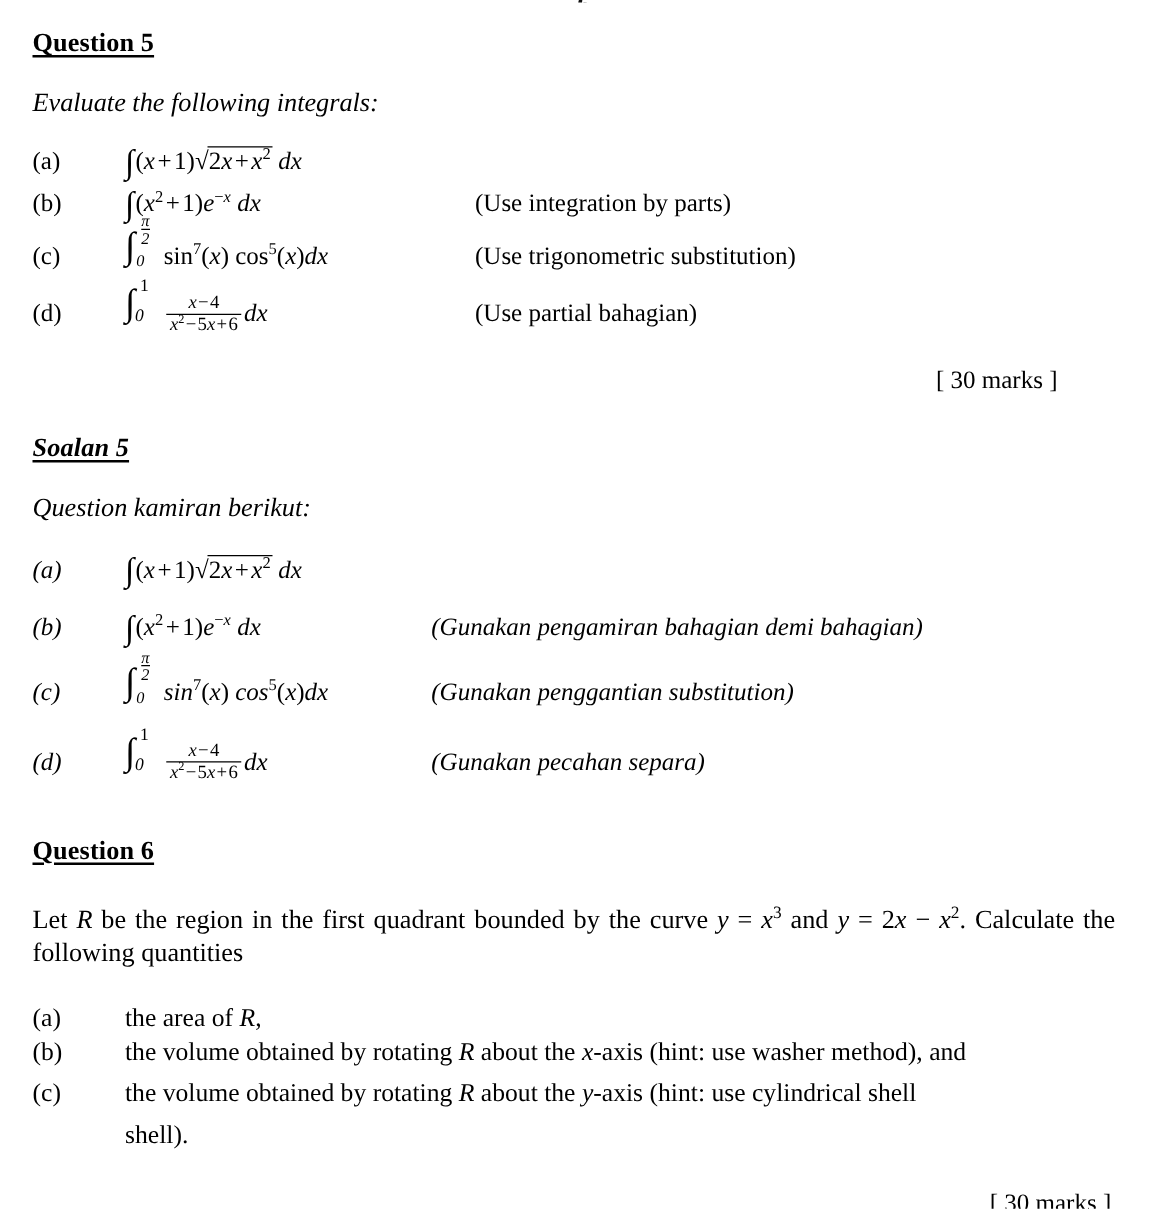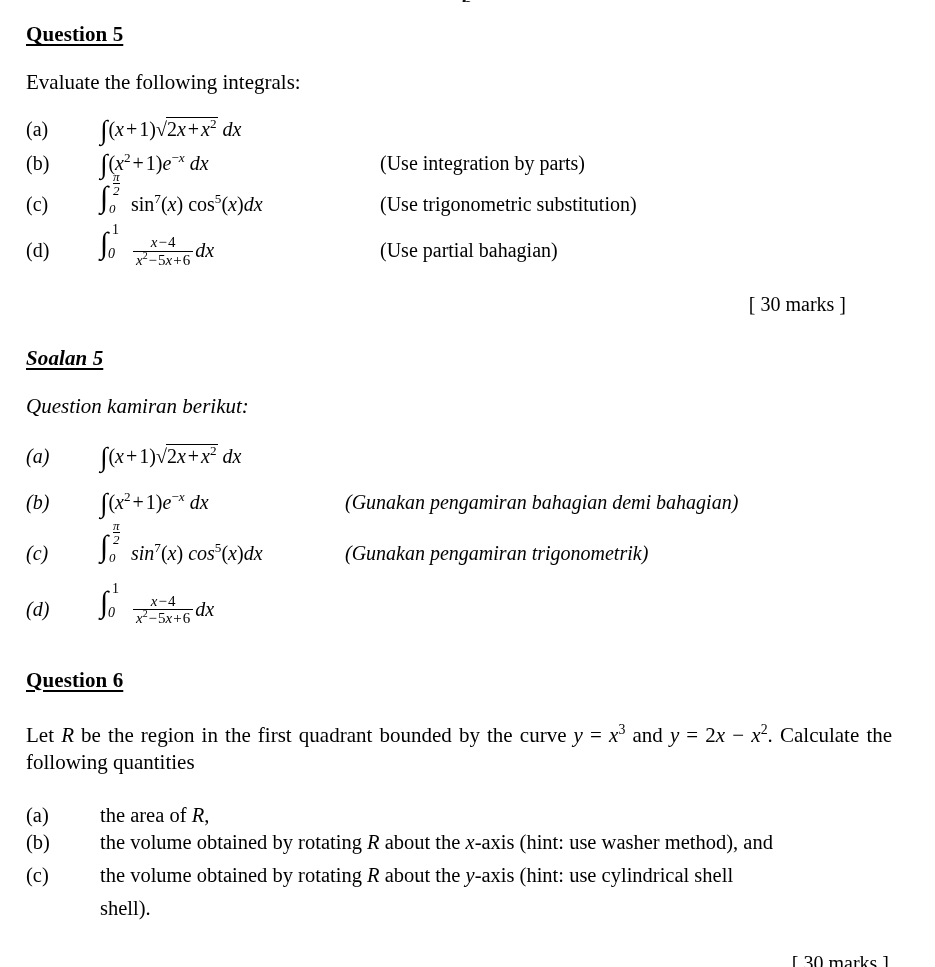--- a/index.html
+++ b/index.html
@@ -50,20 +50,21 @@
     line-height: 1.15;
     letter-spacing: 0.1px;
   }
   .heading.italic {
     font-style: italic;
   }
   .intro {
     font-size: 21px;
     margin: 0;
     line-height: 1.2;
+    font-style: italic;
   }
   .intro.italic { font-style: italic; }
 
   
   .items { margin: 0; }
   .row {
     display: flex;
     align-items: baseline;
     font-size: 20px;
     line-height: 1.0;
@@ -264,26 +265,27 @@
 
         <div class="row" style="height:48px;">
           <span class="lbl italic">(b)</span>
           <span class="expr" style="width:245px;"><span class="intsym">∫</span>(<span class="mi">x</span><sup class="mn">2</sup><span class="mo">+</span><span class="mn">1</span>)<span class="mi">e</span><sup><span class="mo" style="padding:0">−</span><span class="mi">x</span></sup> <span class="mi">dx</span></span>
           <span class="hint italic">(Gunakan pengamiran bahagian demi bahagian)</span>
         </div>
 
         <div class="row" style="height:54px;">
           <span class="lbl italic">(c)</span>
           <span class="expr" style="width:245px;"><span class="defint"><span class="sgn">∫</span><span class="up"><span class="frac"><span class="num">π</span><span class="den">2</span></span></span><span class="lo">0</span></span> <span class="fn it">sin</span><sup class="mn">7</sup>(<span class="mi">x</span>) <span class="fn it">cos</span><sup class="mn">5</sup>(<span class="mi">x</span>)<span class="mi">dx</span></span>
-          <span class="hint italic">(Gunakan pengamiran trigonometrik)</span>
+          <span class="hint italic">(Gunakan penggantian substitution)</span>
         </div>
 
         <div class="row" style="height:50px;">
           <span class="lbl italic">(d)</span>
           <span class="expr" style="width:245px;"><span class="defint small"><span class="sgn">∫</span><span class="up"><span class="mn">1</span></span><span class="lo">0</span></span> <span class="ifrac"><span class="num"><span class="mi">x</span><span class="mo" style="padding:0 1px">−</span><span class="mn">4</span></span><span class="den"><span class="mi">x</span><sup class="mn">2</sup><span class="mo" style="padding:0 1px">−</span><span class="mn">5</span><span class="mi">x</span><span class="mo" style="padding:0 1px">+</span><span class="mn">6</span></span></span><span class="mi">dx</span></span>
+          <span class="hint italic">(Gunakan pecahan separa)</span>
         </div>
 
       </div>
 
     </div>
 
     <div style="margin-top:24px;">
       <div class="heading">Question 6</div>
 
       <div class="q6body" style="margin-top:30px;">

